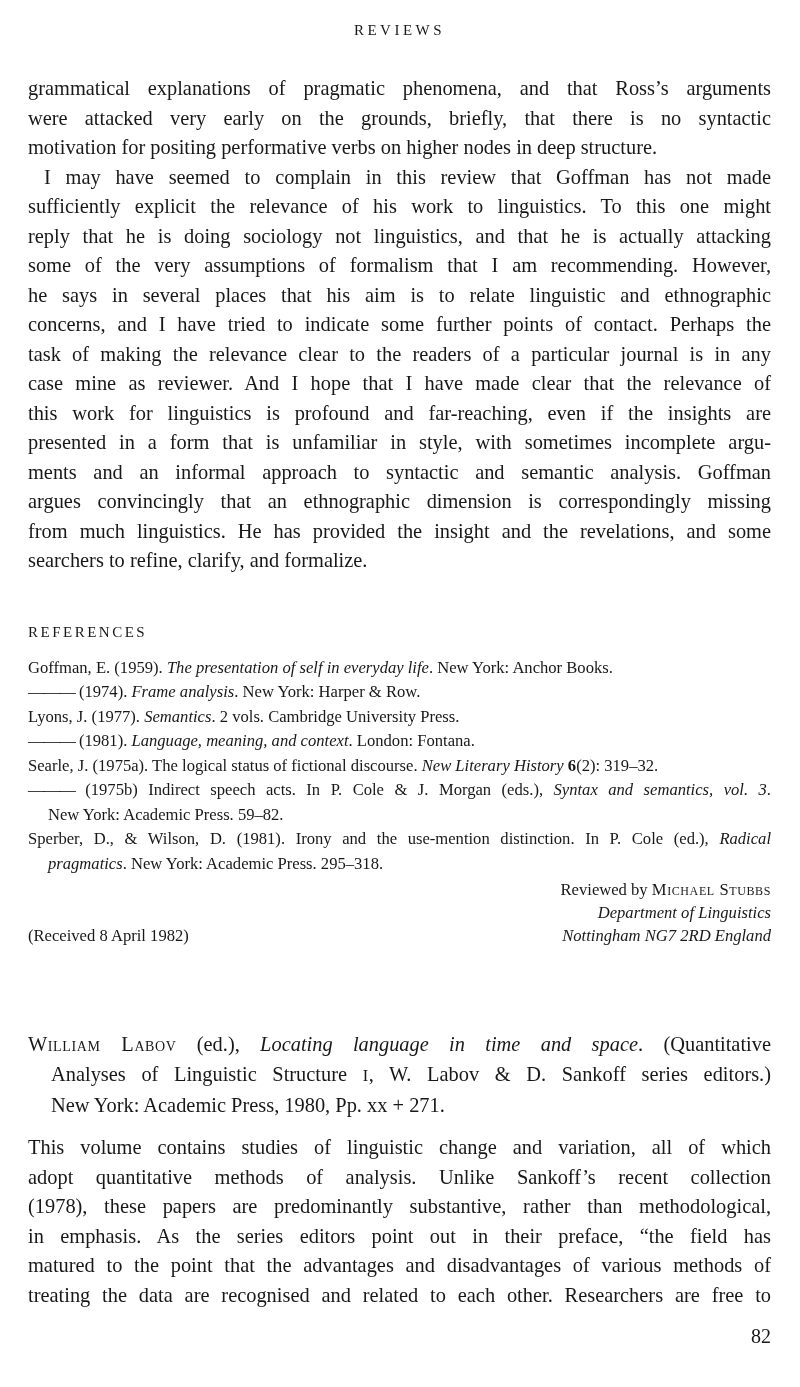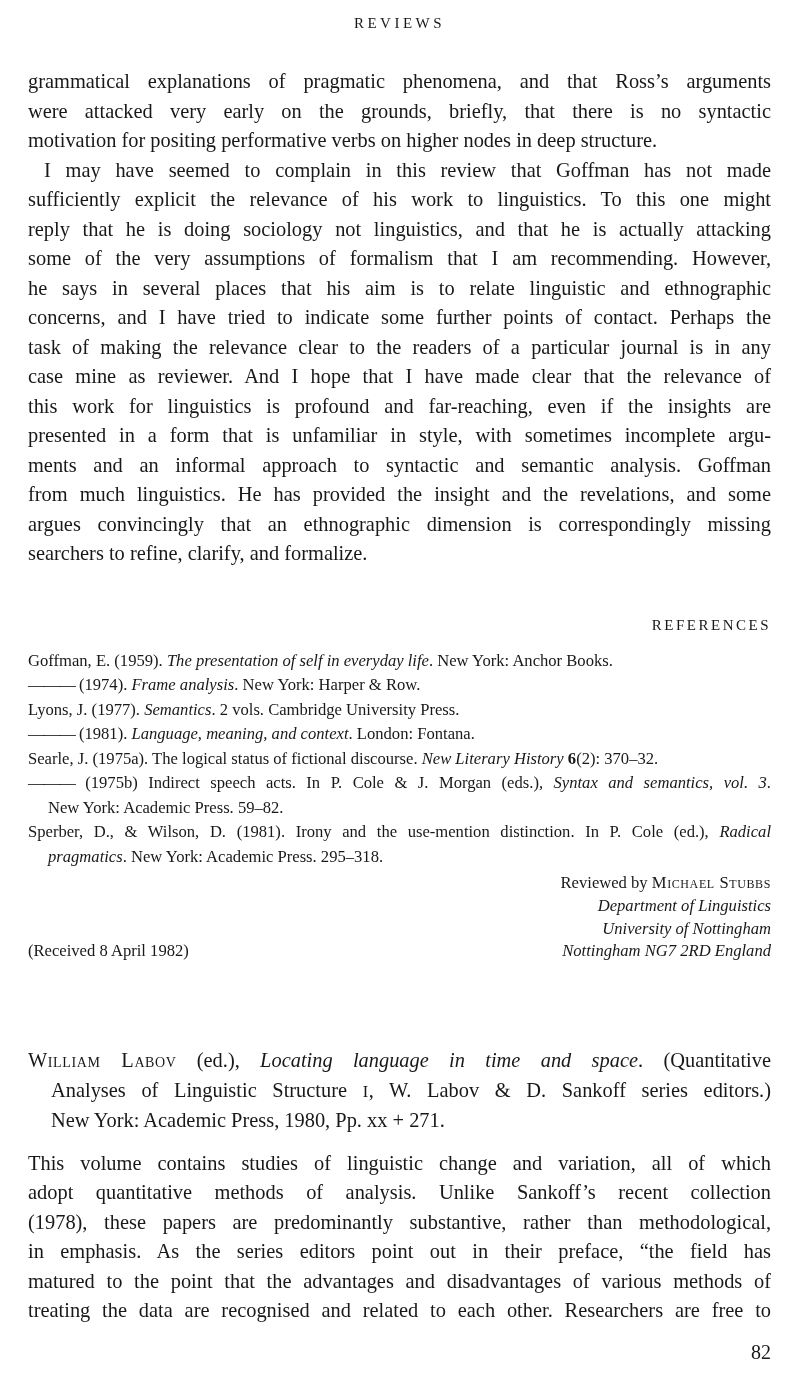--- a/index.html
+++ b/index.html
@@ -6,21 +6,21 @@
     margin: 0;
     padding: 0;
     background: #ffffff;
   }
   .page {
     position: relative;
     width: 752px;
     height: 1387px;
     margin: 0 auto;
     box-sizing: border-box;
-    padding: 13px 5px 0 4px;
+    padding: 20px 5px 0 4px;
     overflow: hidden;
     background: #ffffff;
     color: #181818;
     font-family: "Liberation Serif", "DejaVu Serif", serif;
   }
   .running-head {
     text-align: center;
     font-size: 15px;
     line-height: 18px;
     letter-spacing: 3.5px;
@@ -31,21 +31,21 @@
     line-height: 29.5px;
   }
   .para1 { margin-top: 35px; }
   .tline {
     text-align: justify;
     min-height: 1em;
   }
   .tline.just { text-align-last: justify; }
   .indent-first .tline:first-child { text-indent: 16px; }
   .section-title {
-    text-align: right;
+    text-align: left;
     font-size: 15px;
     line-height: 18px;
     letter-spacing: 2.5px;
     margin-top: 47px;
   }
   .refs {
     margin-top: 15px;
     font-size: 16.6px;
     line-height: 24.5px;
   }
@@ -98,59 +98,58 @@
       <div class="tline just">sufficiently explicit the relevance of his work to linguistics. To this one might</div>
       <div class="tline just">reply that he is doing sociology not linguistics, and that he is actually attacking</div>
       <div class="tline just">some of the very assumptions of formalism that I am recommending. However,</div>
       <div class="tline just">he says in several places that his aim is to relate linguistic and ethnographic</div>
       <div class="tline just">concerns, and I have tried to indicate some further points of contact. Perhaps the</div>
       <div class="tline just">task of making the relevance clear to the readers of a particular journal is in any</div>
       <div class="tline just">case mine as reviewer. And I hope that I have made clear that the relevance of</div>
       <div class="tline just">this work for linguistics is profound and far-reaching, even if the insights are</div>
       <div class="tline just">presented in a form that is unfamiliar in style, with sometimes incomplete argu-</div>
       <div class="tline just">ments and an informal approach to syntactic and semantic analysis. Goffman</div>
+      <div class="tline just">argues convincingly that an ethnographic dimension is correspondingly missing</div>
       <div class="tline just">from much linguistics. He has provided the insight and the revelations, and some</div>
-      <div class="tline just">argues convincingly that an ethnographic dimension is correspondingly missing</div>
       <div class="tline">searchers to refine, clarify, and formalize.</div>
     </div>
 
   <div class="section-title">REFERENCES</div>
 
   <div class="refs">
       <div class="ref">
         <div class="tline"><span>Goffman, E. (1959). </span><span class="seg-i">The presentation of self in everyday life</span><span>. New York: Anchor Books.</span></div>
       </div>
       <div class="ref">
         <div class="tline"><span class="seg-dash">———</span><span> (1974). </span><span class="seg-i">Frame analysis</span><span>. New York: Harper &amp; Row.</span></div>
       </div>
       <div class="ref">
         <div class="tline"><span>Lyons, J. (1977). </span><span class="seg-i">Semantics</span><span>. 2 vols. Cambridge University Press.</span></div>
       </div>
       <div class="ref">
         <div class="tline"><span class="seg-dash">———</span><span> (1981). </span><span class="seg-i">Language, meaning, and context</span><span>. London: Fontana.</span></div>
       </div>
       <div class="ref">
-        <div class="tline"><span>Searle, J. (1975a). The logical status of fictional discourse. </span><span class="seg-i">New Literary History</span><span> </span><span class="seg-b">6</span><span>(2): 370–32.</span></div>
+        <div class="tline"><span>Searle, J. (1975a). The logical status of fictional discourse. </span><span class="seg-i">New Literary History</span><span> </span><span class="seg-b">6</span><span>(2): 319–32.</span></div>
       </div>
       <div class="ref">
         <div class="tline just"><span class="seg-dash">———</span><span> (1975b) Indirect speech acts. In P. Cole &amp; J. Morgan (eds.), </span><span class="seg-i">Syntax and semantics, vol. 3</span><span>.</span></div>
         <div class="tline cont"><span>New York: Academic Press. 59–82.</span></div>
       </div>
       <div class="ref">
         <div class="tline just"><span>Sperber, D., &amp; Wilson, D. (1981). Irony and the use-mention distinction. In P. Cole (ed.), </span><span class="seg-i">Radical</span></div>
         <div class="tline cont"><span class="seg-i">pragmatics</span><span>. New York: Academic Press. 295–318.</span></div>
       </div>
     </div>
 
   <div class="byline-row">
     <div class="received">(Received 8 April 1982)</div>
     <div class="reviewer">
         <div class="tline"><span>Reviewed by </span><span class="seg-sc">Michael Stubbs</span></div>
         <div class="tline"><span class="seg-i">Department of Linguistics</span></div>
-        <div class="tline"><span class="seg-i">University of Nottingham</span></div>
         <div class="tline"><span class="seg-i">Nottingham NG7 2RD England</span></div>
       </div>
   </div>
 
   <div class="review2-heading">
       <div class="tline just"><span class="seg-sc">William Labov</span><span> (ed.), </span><span class="seg-i">Locating language in time and space</span><span>. (Quantitative</span></div>
       <div class="tline just cont"><span>Analyses of Linguistic Structure </span><span class="seg-sm">I</span><span>, W. Labov &amp; D. Sankoff series editors.)</span></div>
       <div class="tline cont"><span>New York: Academic Press, 1980, Pp. xx + 271.</span></div>
     </div>
 

